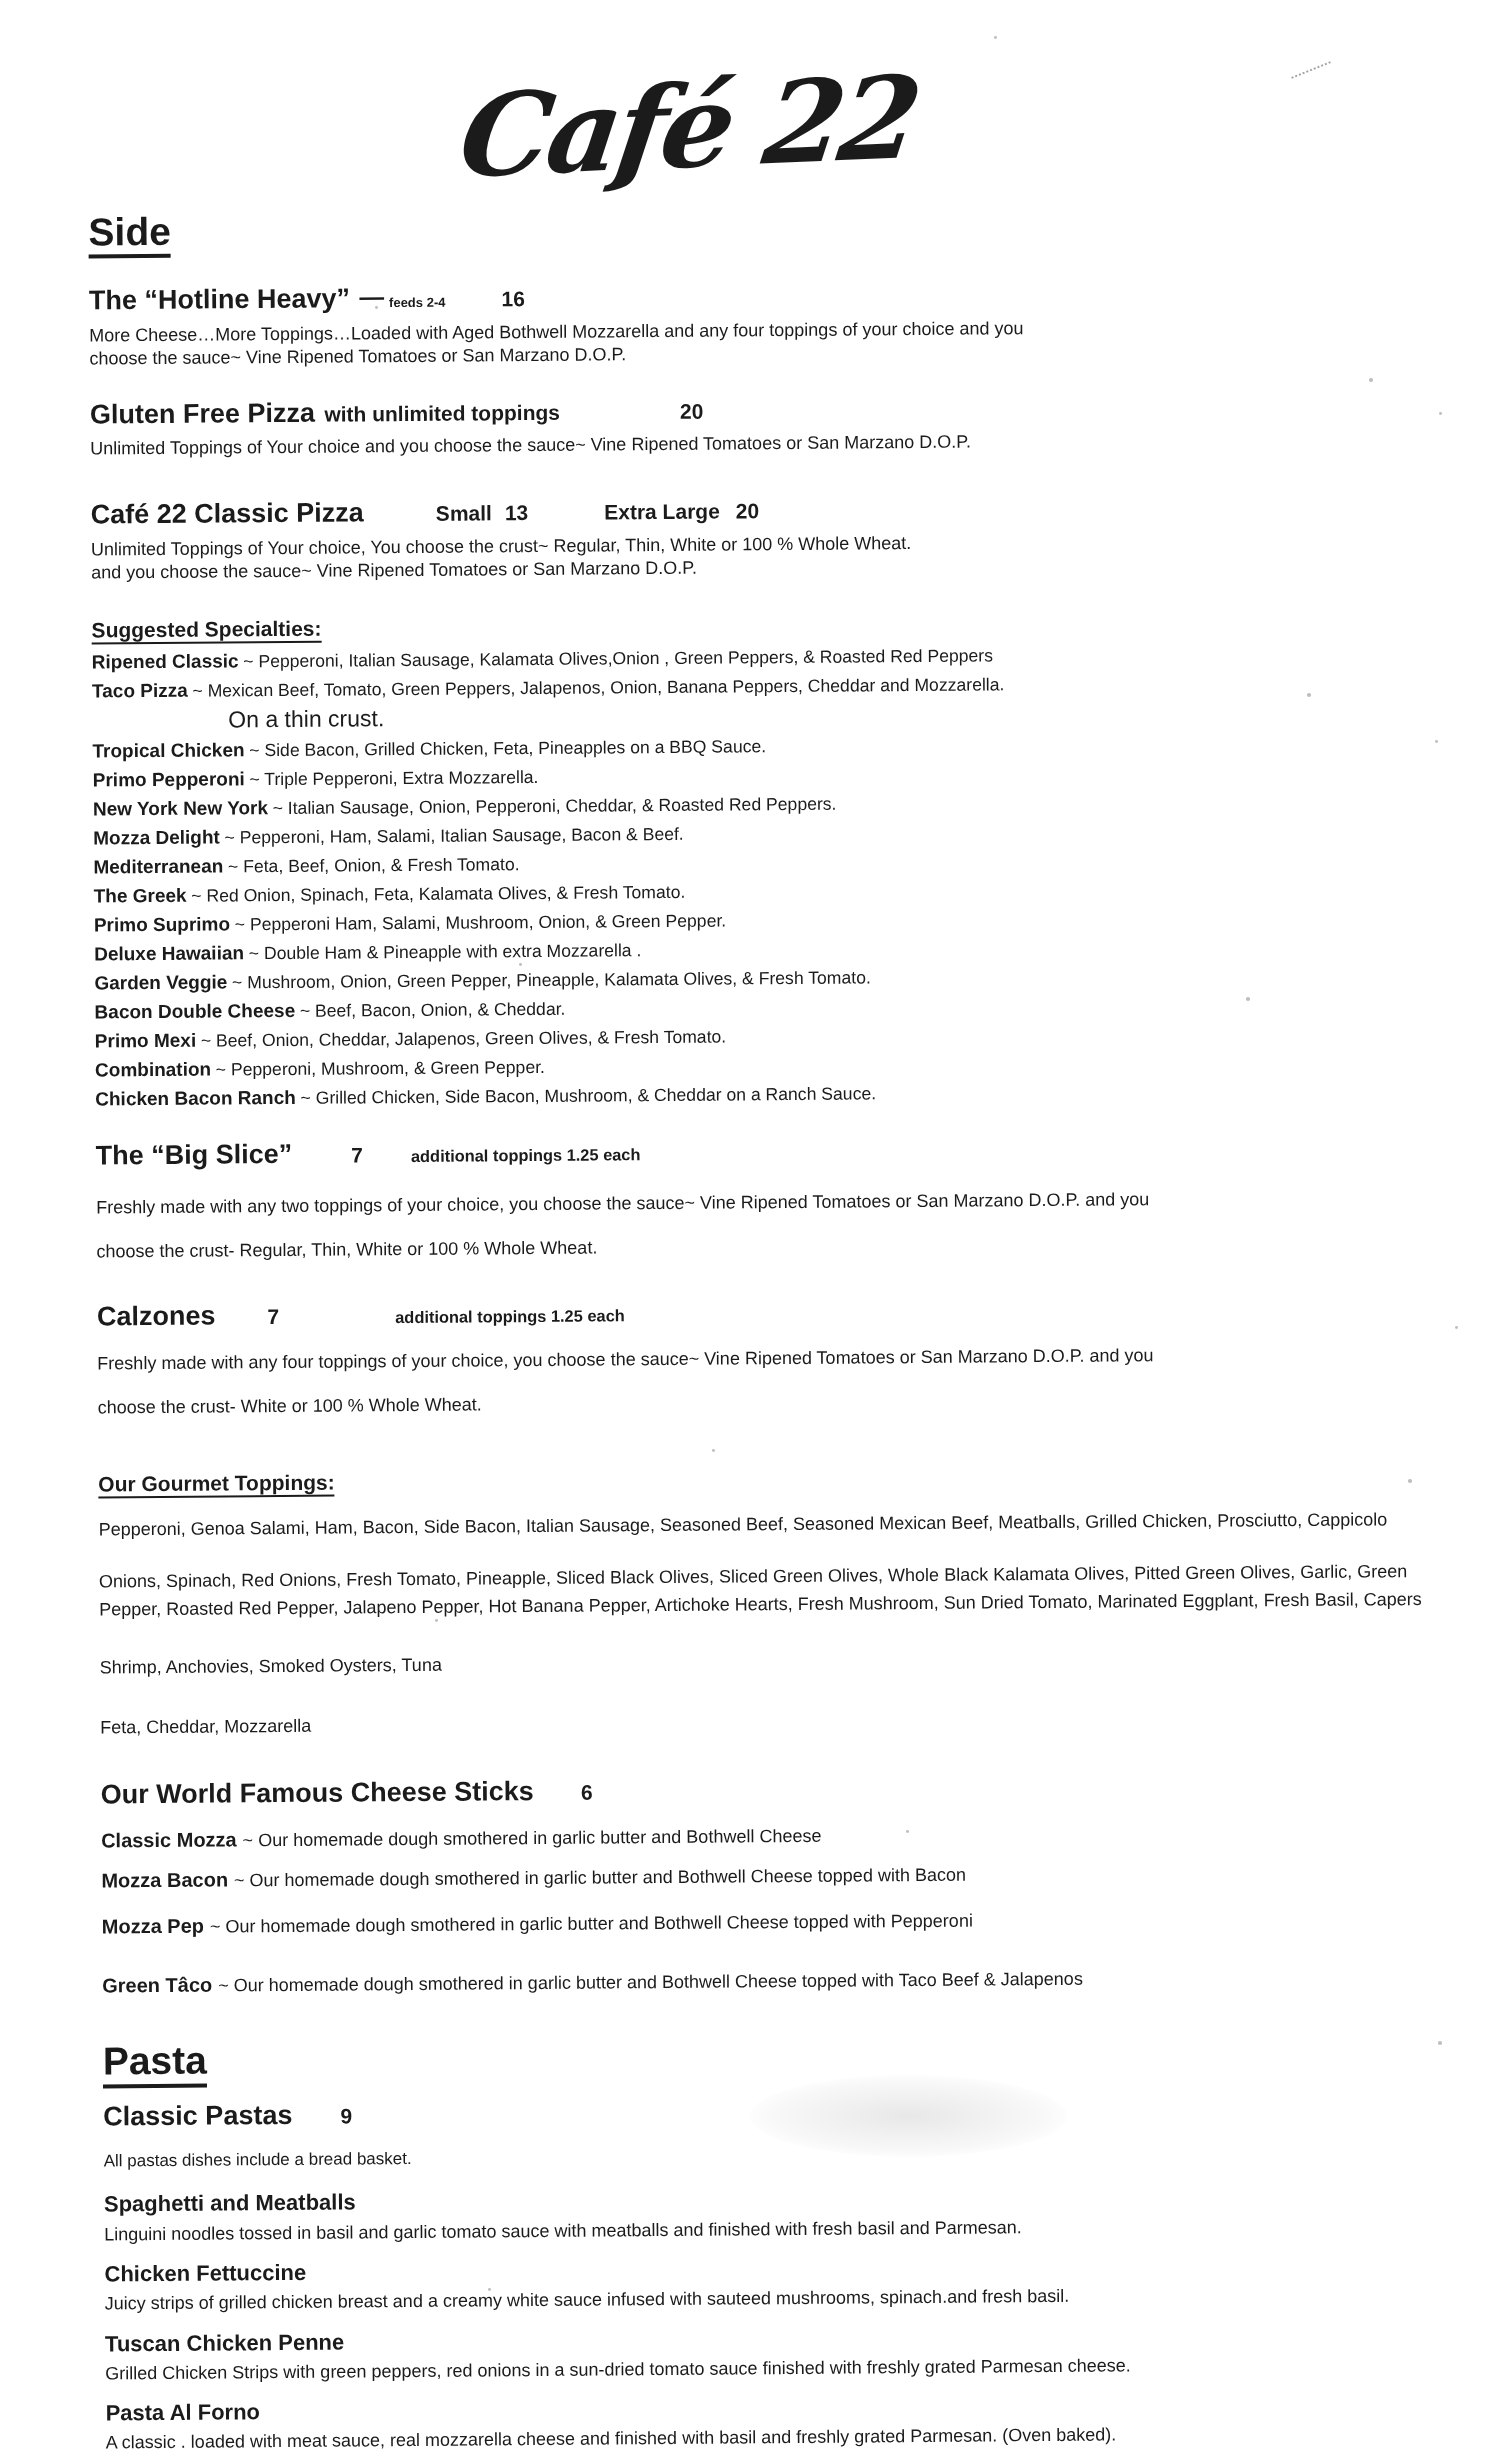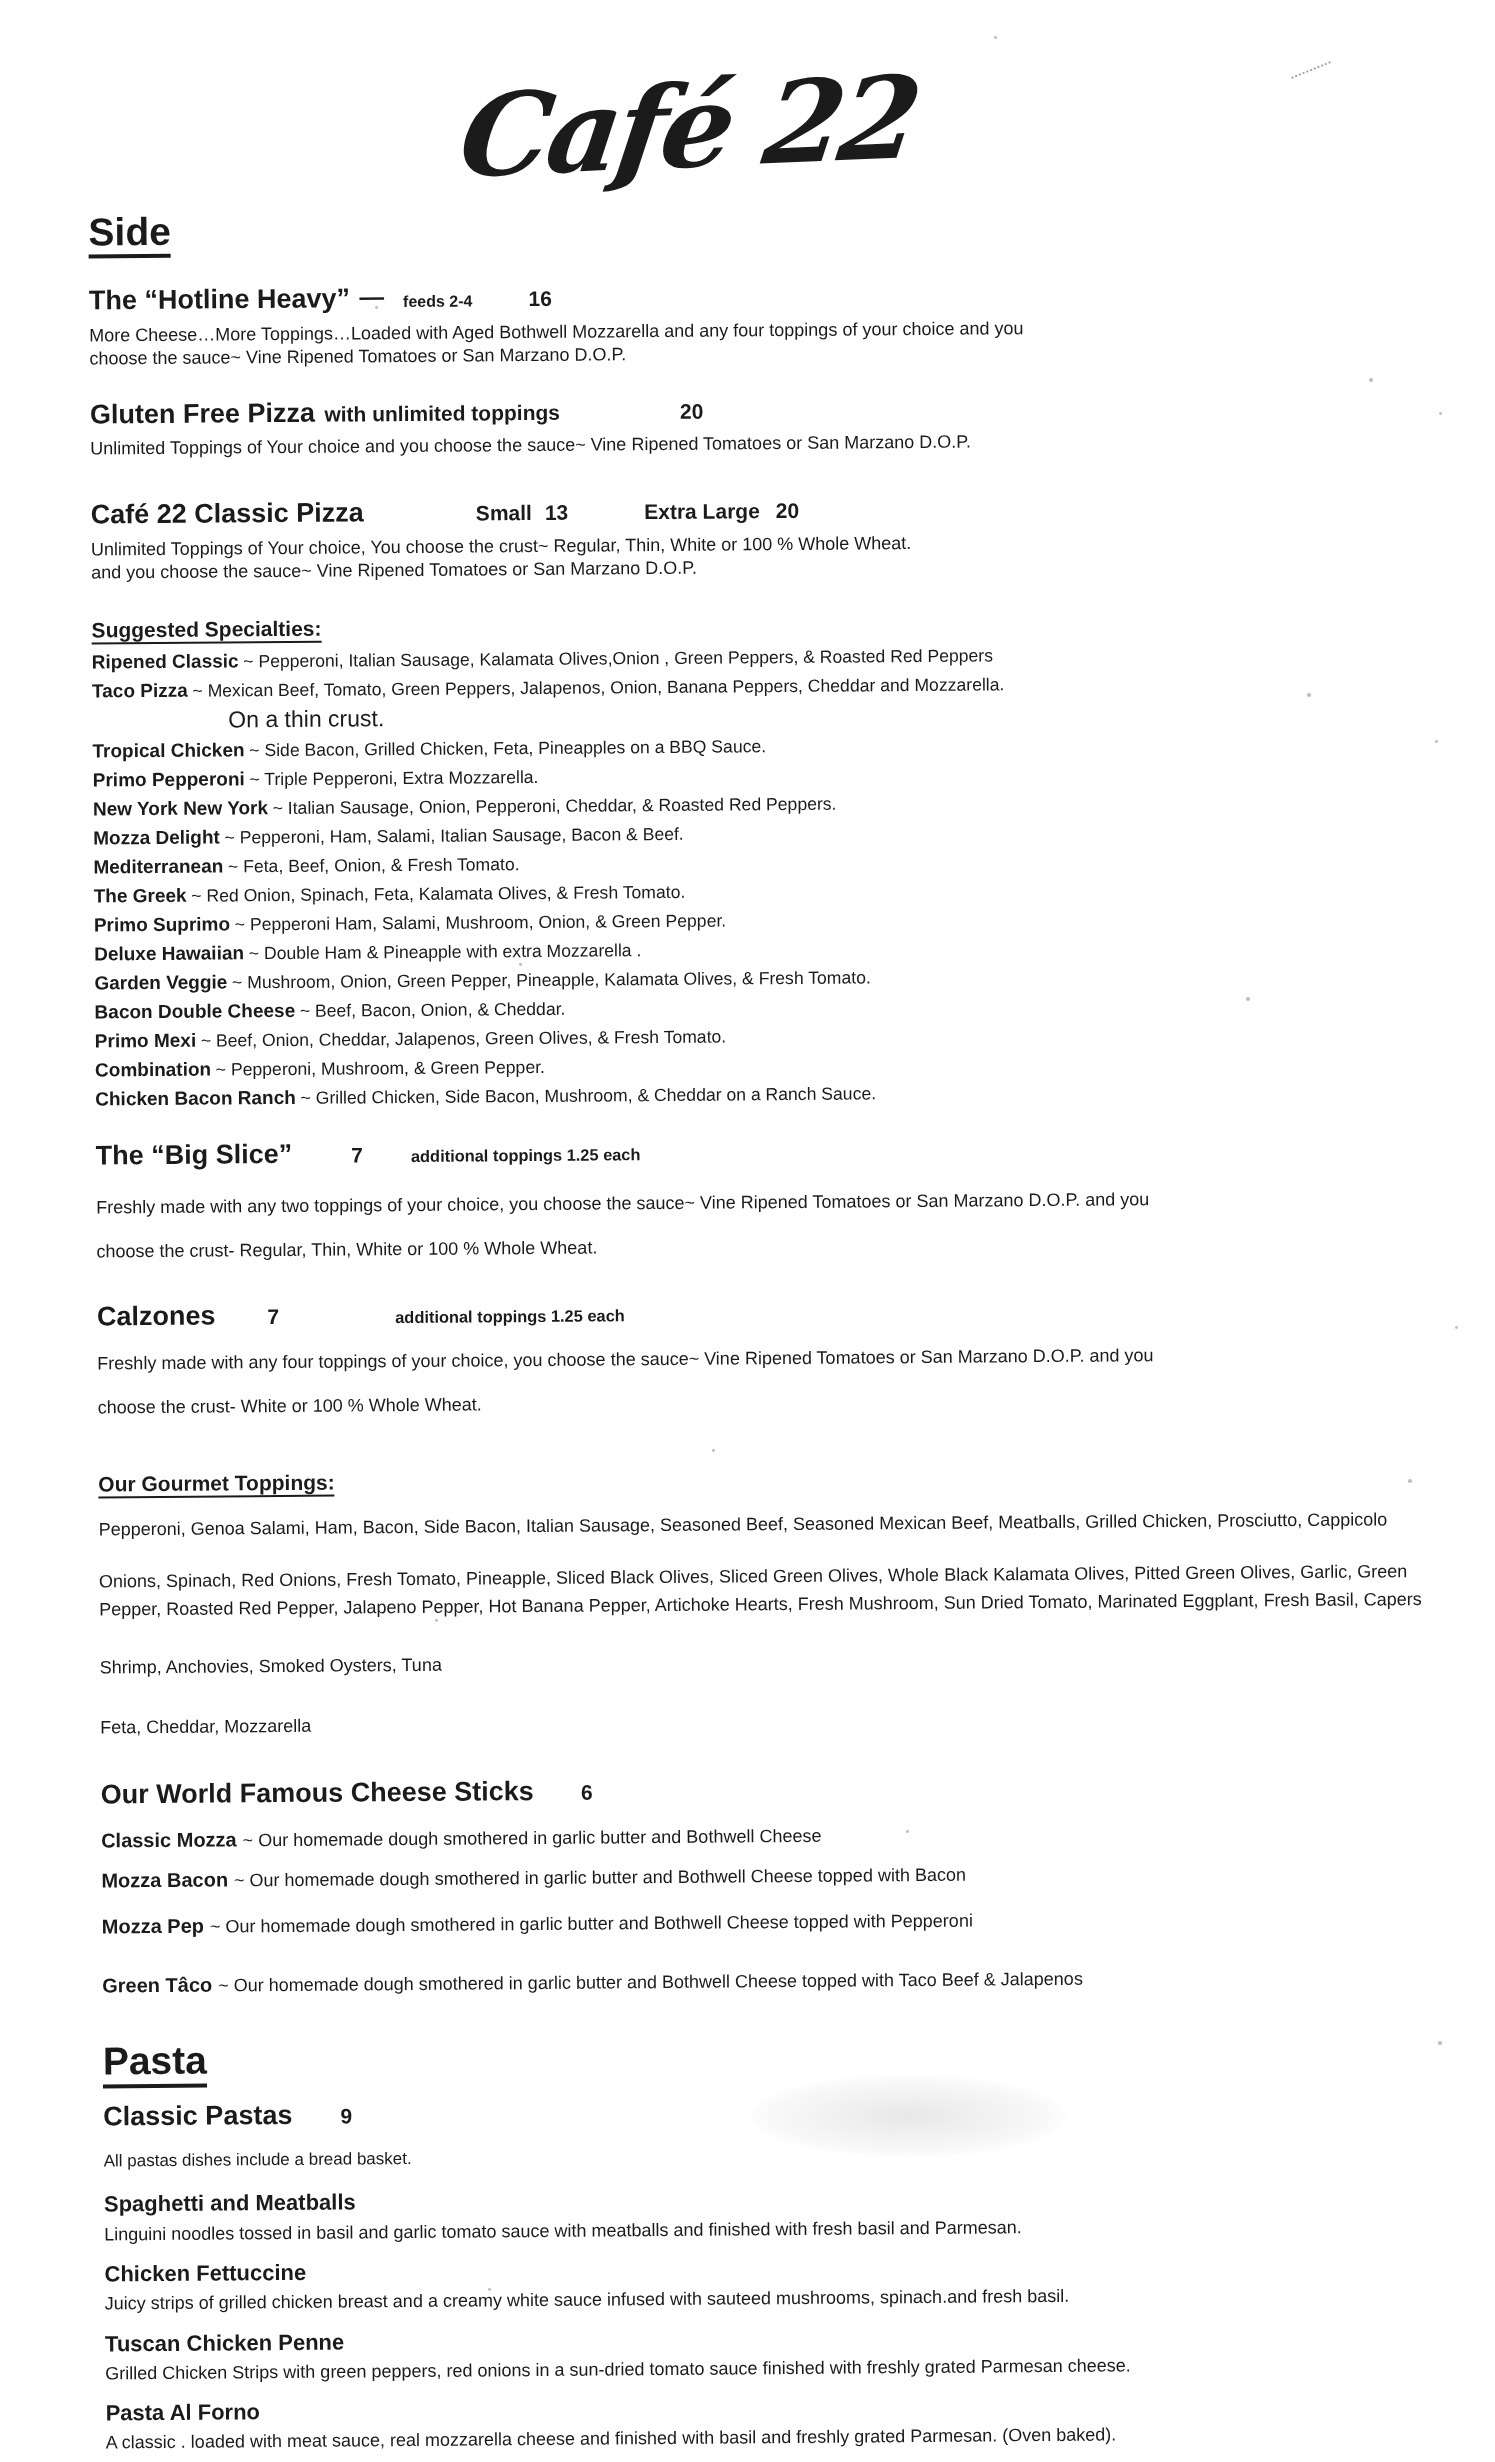--- a/index.html
+++ b/index.html
@@ -20,21 +20,21 @@
     transform:skewX(-10deg) rotate(-2deg);
   }
   
   .big-heading{margin:15.2px 0 0 0;font-size:39px;font-weight:700;line-height:1.15;}
   .u-thick{border-bottom:4.1px solid #1b1b1b;padding-bottom:1.2px;}
   .u-med{border-bottom:2.3px solid #1b1b1b;padding-bottom:1.2px;}
   
   .item-head{font-weight:700;line-height:1.1;white-space:nowrap;}
   .nm-lg{font-size:27px;}
   .nm-dash{font-size:24.6px;margin-left:9.4px;vertical-align:1.8px;}
-  .sub-sm{font-size:16px;margin-left:19px;}
+  .sub-sm{font-size:13px;margin-left:5px;}
   .sub-lg{font-size:21px;margin-left:9.4px;}
   .price{font-size:21px;}
   .note-sm{font-size:16.4px;}
   .desc-line{margin:0;font-size:18px;line-height:23.5px;}
   .desc-first{margin-top:8.2px;}
   .desc-sp .desc-line{line-height:44px;}
   .mt-hot{margin-top:30.5px;}
   .mt-glu{margin-top:29px;}
   .mt-cls{margin-top:39px;}
   
@@ -111,21 +111,21 @@
 
     <div class="menu-item mt-glu">
       <div class="item-head">
         <span class="nm-lg">Gluten Free Pizza</span><span class="sub-lg">with unlimited toppings</span><span class="price" style="margin-left:120px;">20</span>
       </div>
       <p class="desc-line desc-first">Unlimited Toppings of Your choice and you choose the sauce~ Vine Ripened Tomatoes or San Marzano D.O.P.</p>
     </div>
 
     <div class="menu-item mt-cls">
       <div class="item-head">
-        <span class="nm-lg">Café 22 Classic Pizza</span><span class="sub-lg" style="margin-left:112px;">Small</span><span class="price" style="margin-left:13px;">13</span><span class="sub-lg" style="margin-left:76px;">Extra Large</span><span class="price" style="margin-left:16px;">20</span>
+        <span class="nm-lg">Café 22 Classic Pizza</span><span class="sub-lg" style="margin-left:72px;">Small</span><span class="price" style="margin-left:13px;">13</span><span class="sub-lg" style="margin-left:76px;">Extra Large</span><span class="price" style="margin-left:16px;">20</span>
       </div>
       <p class="desc-line desc-first">Unlimited Toppings of Your choice, You choose the crust~ Regular, Thin, White or 100 % Whole Wheat.</p>
       <p class="desc-line">and you choose the sauce~ Vine Ripened Tomatoes or San Marzano D.O.P.</p>
     </div>
 
     <h3 class="sub-heading"><span class="u-med">Suggested Specialties:</span></h3>
     <ul class="spec-list">
       <li><span class="spec-name">Ripened Classic</span><span class="spec-desc">~ Pepperoni, Italian Sausage, Kalamata Olives,Onion , Green Peppers, &amp; Roasted Red Peppers</span></li>
       <li><span class="spec-name">Taco Pizza</span><span class="spec-desc">~ Mexican Beef, Tomato, Green Peppers, Jalapenos,  Onion, Banana Peppers, Cheddar and Mozzarella.</span></li>
       <li><span class="spec-extra">On a  thin crust.</span></li>

